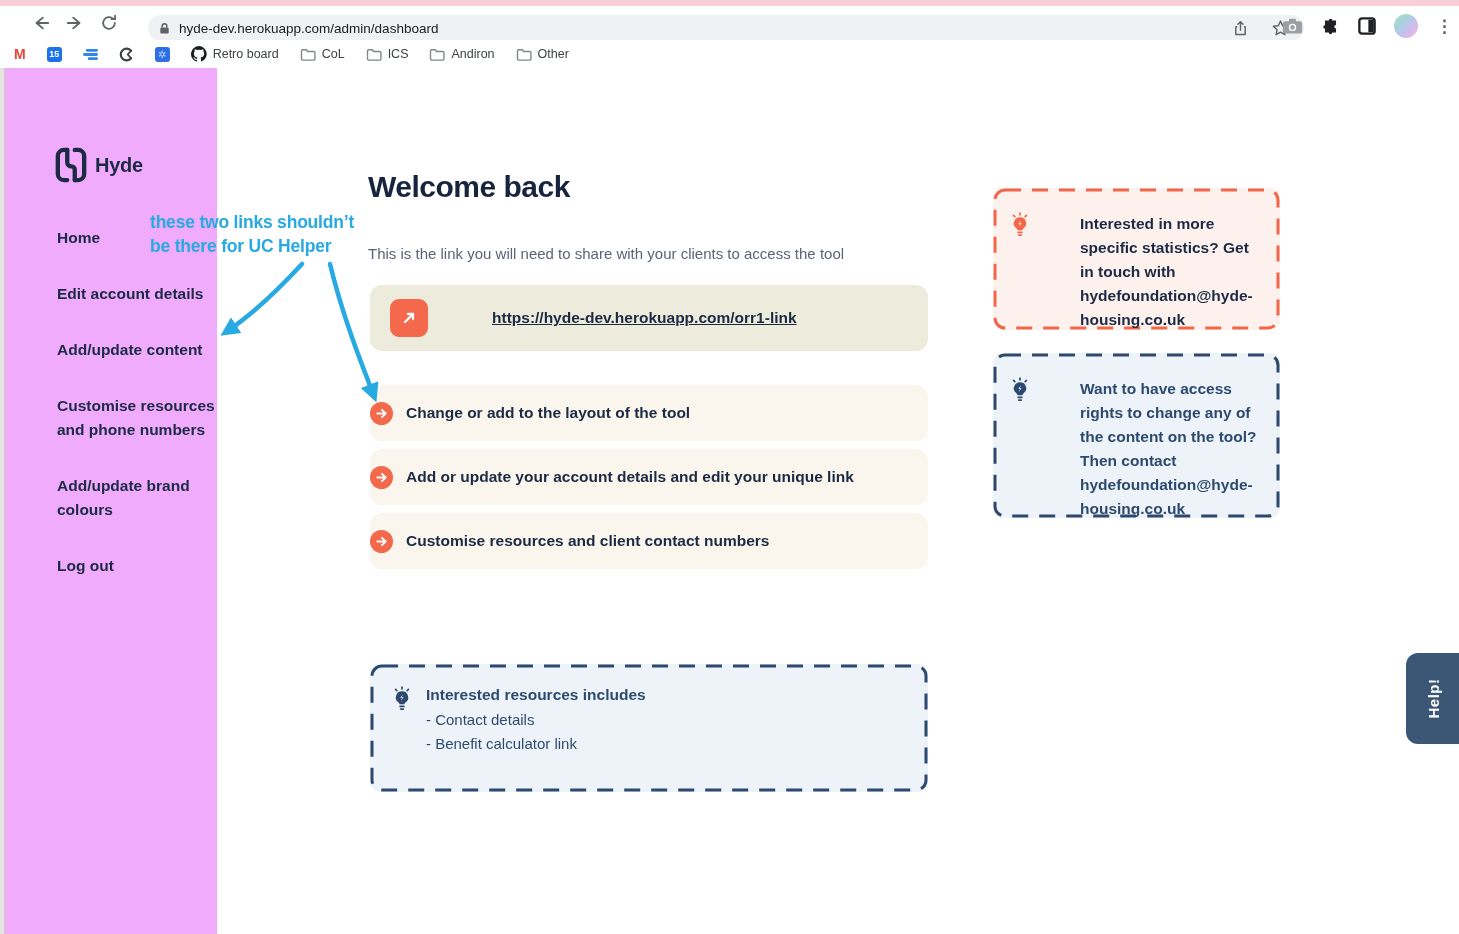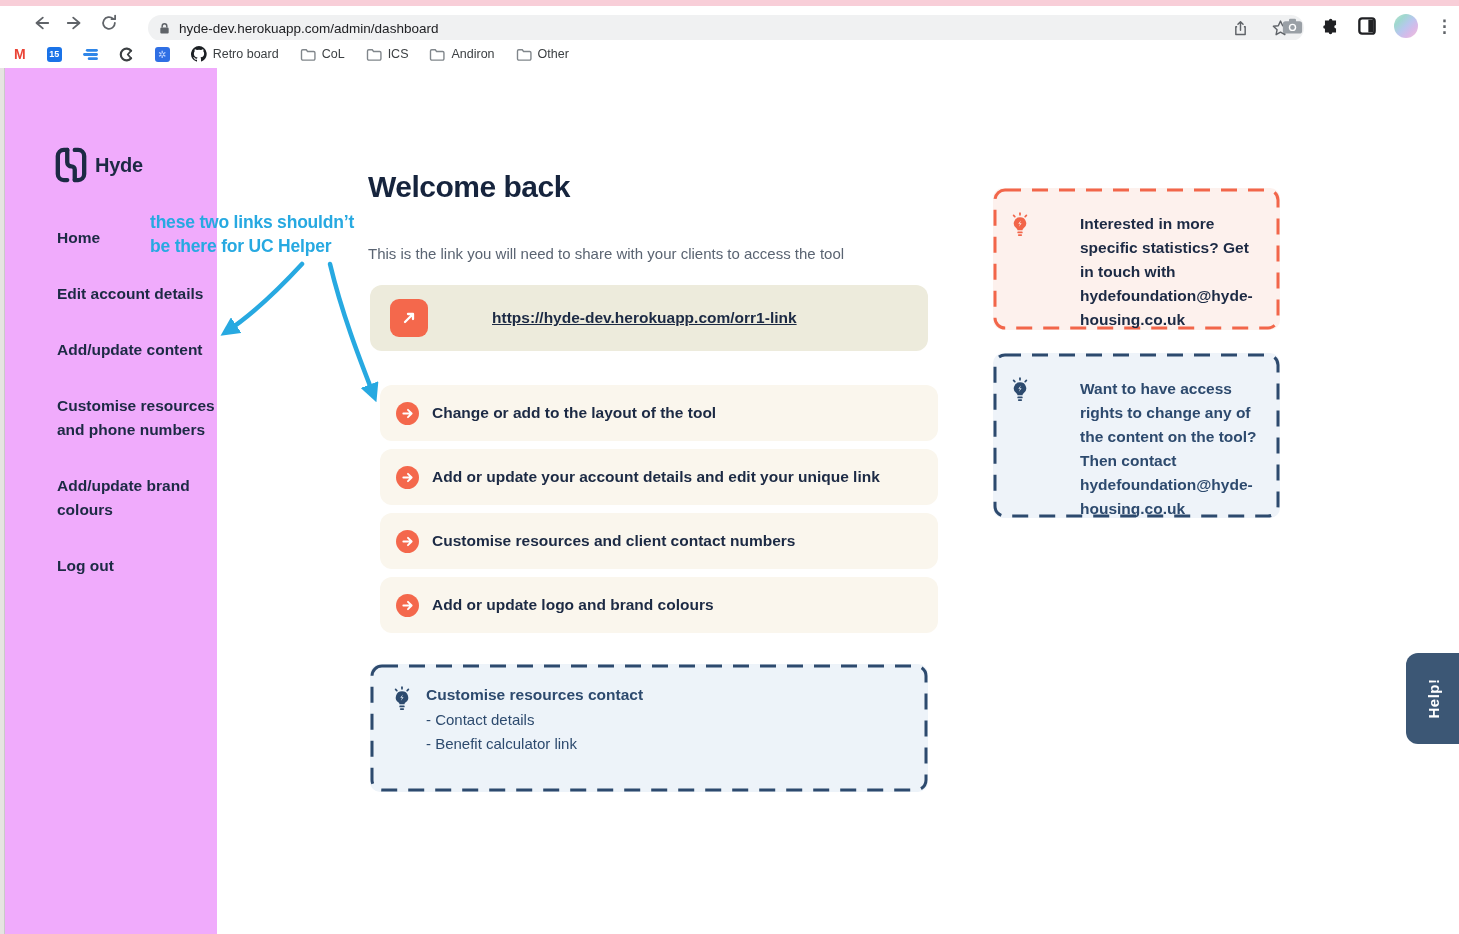--- a/index.html
+++ b/index.html
@@ -44,21 +44,21 @@
   .subtitle { position:absolute; left:368px; top:177px; font-size:15px; color:#5a6472; }
 
   .link-card { position:absolute; left:370px; top:217px; width:558px; height:66px;
     background:#edebdc; border-radius:12px; }
   .ext-box { position:absolute; left:20px; top:14px; width:38px; height:38px; background:#f4684c;
     border-radius:9px; display:flex; align-items:center; justify-content:center; cursor:pointer; }
   .share-link { position:absolute; left:75px; top:24px; font-size:15.5px; font-weight:700;
     color:#1c2a44; text-decoration:underline; cursor:pointer;margin-left:47px; }
 
   .action-row { position:absolute; left:370px; width:558px; height:56px; background:#faf6ed;
-    border-radius:12px; display:flex; align-items:center; padding-left:16px; gap:13px; cursor:pointer;margin-left:10px; }
+    border-radius:12px; display:flex; align-items:center; padding-left:0; gap:13px; cursor:pointer; }
   .circle-ic { width:23px; height:23px; border-radius:50%; background:#f4684c; flex:0 0 auto;
     display:flex; align-items:center; justify-content:center; }
   .action-label { font-size:15.5px; font-weight:700; color:#1c2a44; }
 
   .dash-box { position:absolute; border-radius:10px; }
   .dash-box svg.frame { position:absolute; left:0; top:0; }
   .tip-box { left:370px; top:596px; width:558px; height:128px; background:#edf3f9; }
   .stats-box { left:993px; top:120px; width:287px; height:142px; background:#fdf1ed; }
   .access-box { left:993px; top:285px; width:287px; height:165px; background:#eef3f9; }
   .box-inner { position:absolute; display:flex; gap:12px; }
@@ -240,47 +240,39 @@
     <span class="action-label">Add or update your account details and edit your unique link</span>
   </div>
   <div class="action-row" style="top:445px">
     <span class="circle-ic">
         <svg width="13" height="13" viewBox="0 0 14 14">
           <path d="M2.5 7 h9 M7.5 3 l4 4 -4 4" fill="none" stroke="#fff" stroke-width="2" stroke-linecap="round" stroke-linejoin="round"></path>
         </svg>
       </span>
     <span class="action-label">Customise resources and client contact numbers</span>
   </div>
-  <div class="action-row" style="top:509px">
-    <span class="circle-ic">
-        <svg width="13" height="13" viewBox="0 0 14 14">
-          <path d="M2.5 7 h9 M7.5 3 l4 4 -4 4" fill="none" stroke="#fff" stroke-width="2" stroke-linecap="round" stroke-linejoin="round"></path>
-        </svg>
-      </span>
-    <span class="action-label">Add or update logo and brand colours</span>
-  </div>
 
   <div class="dash-box tip-box">
     <svg class="frame" width="558" height="128">
         <rect x="2" y="2" width="554" height="124" rx="10" fill="none" stroke="#2d4a6e" stroke-width="3" stroke-dasharray="16 11"></rect>
       </svg>
     <div class="box-inner" style="left:20px; top:22px; width:510px;">
       <svg width="24" height="27" viewBox="0 0 24 27" style="flex:0 0 auto">
         <g stroke="#2d4a6e" stroke-width="1.7" stroke-linecap="round">
             <path d="M12 1.2 v1.6"></path>
             <path d="M5.6 3.4 l1.2 1.2"></path>
             <path d="M18.4 3.4 l-1.2 1.2"></path>
           </g>
         <path fill="#2d4a6e" d="M12 5.2a6.2 6.2 0 0 0-3.4 11.4c.5.35.9.9.9 1.6h5c0-.7.4-1.25.9-1.6A6.2 6.2 0 0 0 12 5.2z"></path>
         <path fill="#edf3f9" d="M12.9 8.4l-2.6 3.4h1.8l-1.2 2.9 2.7-3.5h-1.8z"></path>
         <rect x="9.3" y="19.6" width="5.4" height="1.7" rx=".85" fill="#2d4a6e"></rect>
         <rect x="9.9" y="22.2" width="4.2" height="1.7" rx=".85" fill="#2d4a6e"></rect>
       </svg>
       <div>
-        <div class="tip-title">Customise resources contact</div>
+        <div class="tip-title">Interested resources includes</div>
         <div class="tip-item" style="margin-top:4px">- Contact details</div>
         <div class="tip-item">- Benefit calculator link</div>
       </div>
     </div>
   </div>
 
   <div class="dash-box stats-box">
     <svg class="frame" width="287" height="142">
         <rect x="2" y="2" width="283" height="138" rx="10" fill="none" stroke="#f2664a" stroke-width="3" stroke-dasharray="16 11"></rect>
       </svg>

